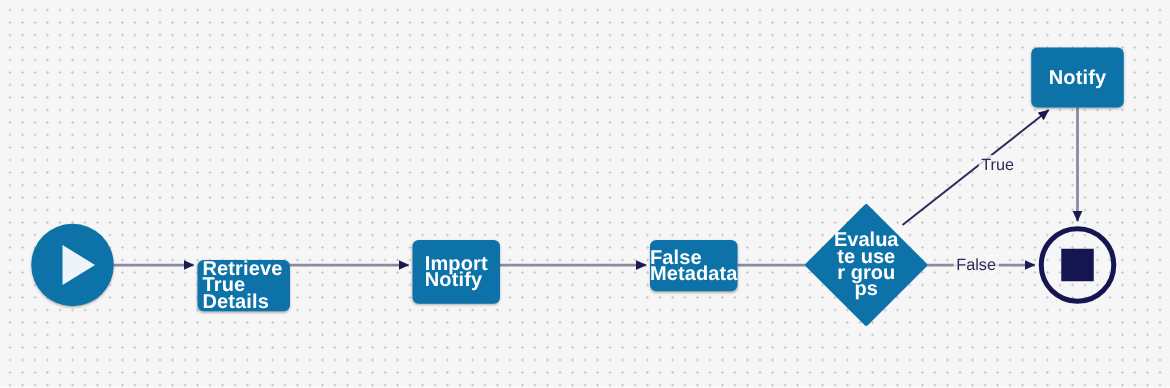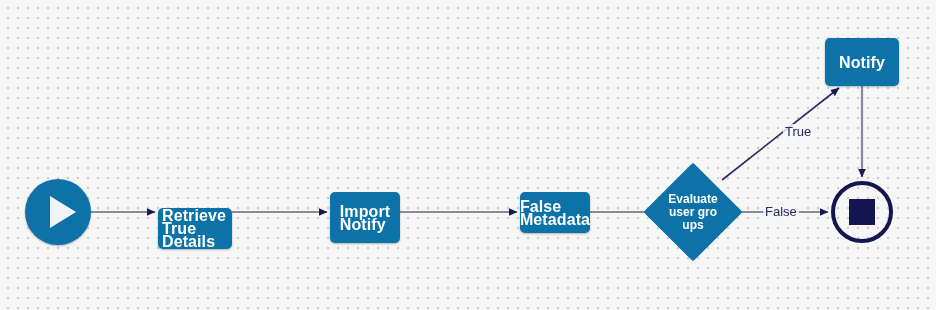--- a/index.html
+++ b/index.html
@@ -83,21 +83,21 @@
     width: 70px;
     height: 70px;
     background: #0c72a8;
     transform: rotate(45deg);
     border-radius: 2px;
   }
   .decision-label {
     position: relative;
     z-index: 2;
     color: #ffffff;
-    font-size: 12px;
+    font-size: 16px;
     font-weight: bold;
     line-height: 13px;
     text-align: center;
     width: 52px;
     word-break: break-all;
   }
   
   .end-node {
     width: 62px;
     height: 62px;

